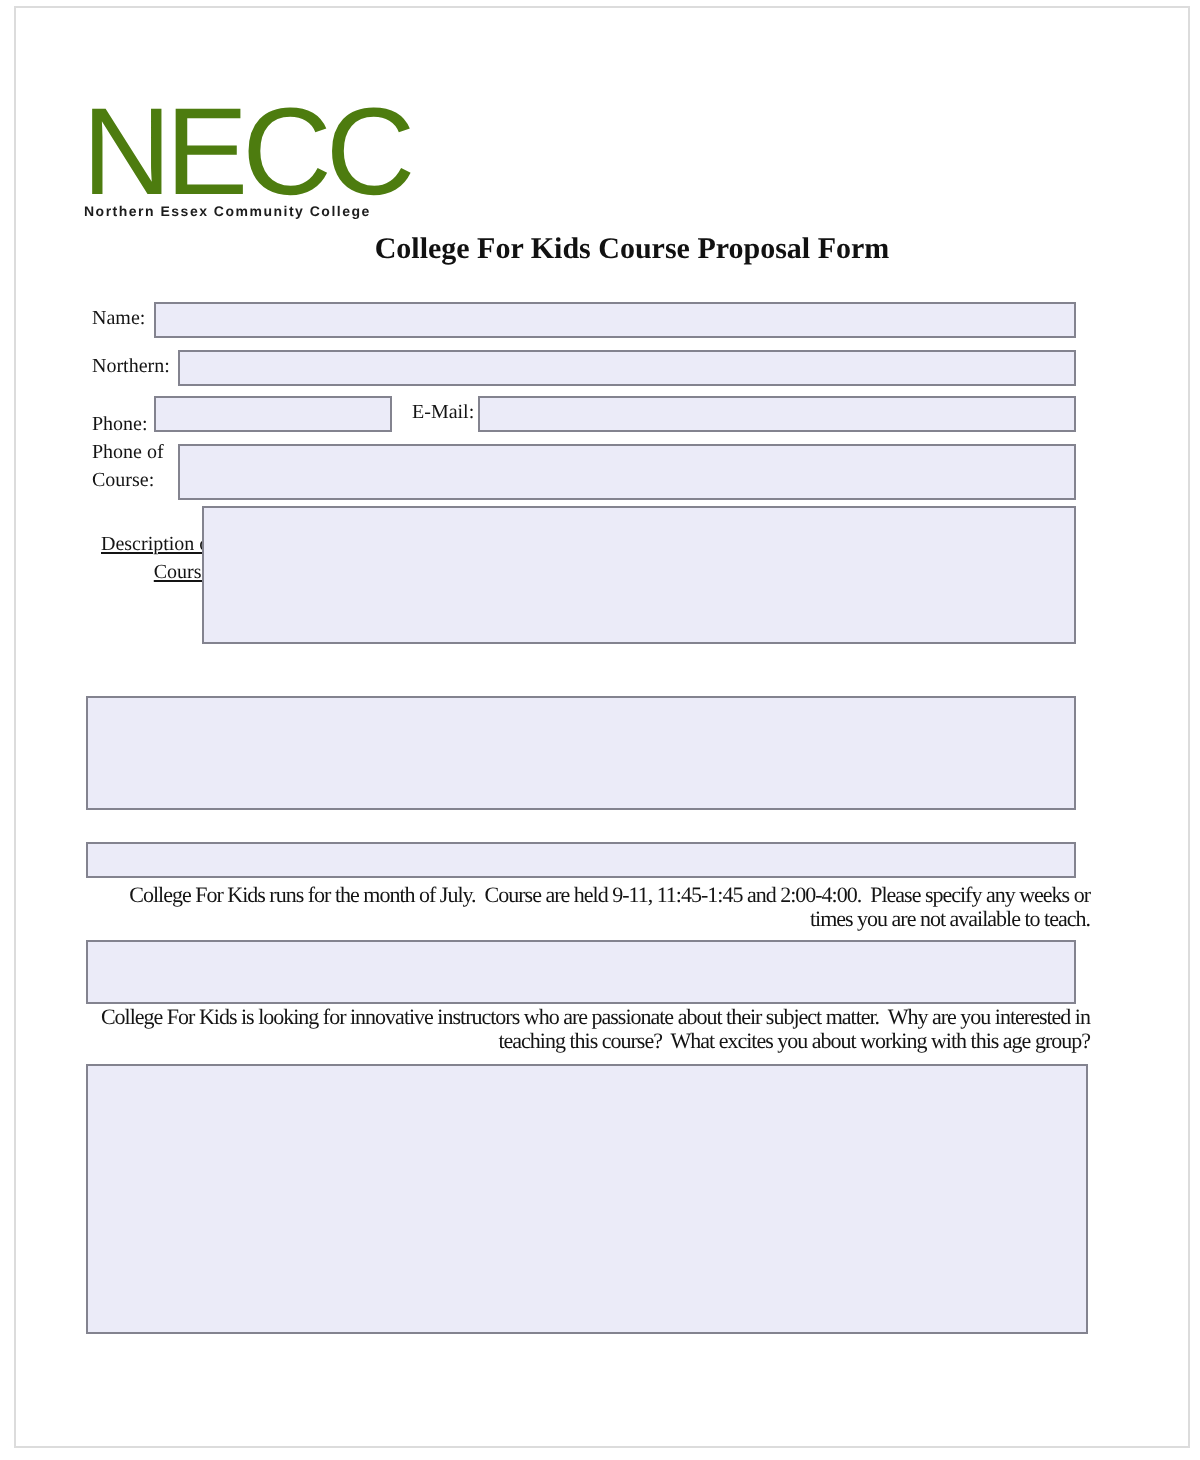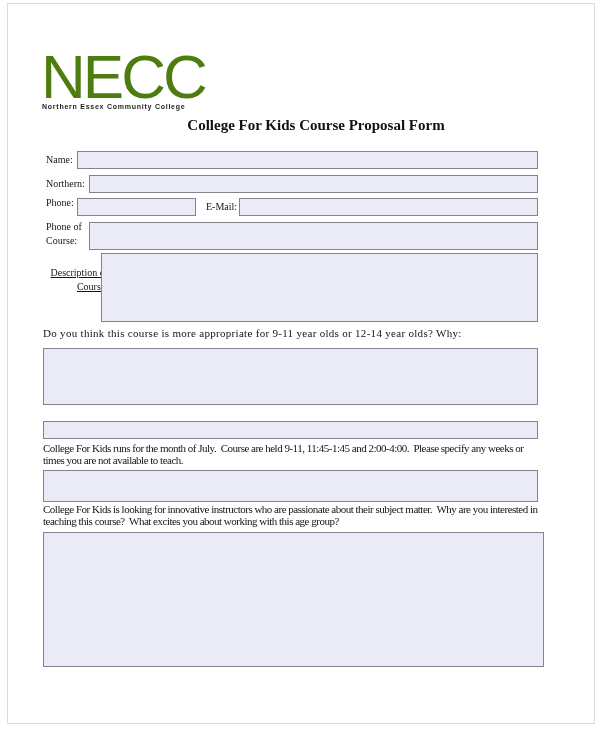--- a/index.html
+++ b/index.html
@@ -41,27 +41,27 @@
     position:absolute;box-sizing:border-box;
     background:var(--field-fill);border:1px solid var(--field-border);
     font-family:"Liberation Serif", serif;font-size:11px;color:var(--ink);
     padding:1px 3px;border-radius:0;outline:none;resize:none;display:block;
   }
   .prompt{
     position:absolute;font-size:11px;line-height:11.8px;color:var(--ink);
     white-space:pre-wrap;
   }
   .ls-wide{letter-spacing:0.3px;}
-  .ls-tight{letter-spacing:-0.5px;}
+  .ls-tight{letter-spacing:-0.5px;text-align:right;}
   
   #name-label{left:38px;top:149px;}
   #name-input{left:69px;top:147px;width:461px;height:18px;}
   #address-label{left:38px;top:173px;}
   #address-input{left:81px;top:171px;width:449px;height:18px;}
-  #phone-label{left:38px;top:192px;}
+  #phone-label{left:38px;top:202px;}
   #phone-input{left:69px;top:194px;width:119px;height:18px;}
   #email-label{left:198px;top:196px;}
   #email-input{left:231px;top:194px;width:299px;height:18px;}
   #course-name-label{left:38px;top:216px;width:50px;}
   #course-name-input{left:81px;top:218px;width:449px;height:28px;}
   #course-description-label{left:36px;top:262px;width:64px;text-align:right;text-decoration:underline;}
   #course-description-textarea{left:93px;top:249px;width:437px;height:69px;}
   #age-question-prompt{left:35px;top:324px;width:505px;}
   #age-question-textarea{left:35px;top:344px;width:495px;height:57px;}
   #software-prompt{left:35px;top:403px;width:505px;}
@@ -94,21 +94,20 @@
 
   <div class="lbl" id="email-label">E-Mail:</div>
   <input class="fld" id="email-input" type="text" value="" style="">
 
   <div class="lbl" id="course-name-label">Phone of Course:</div>
   <input class="fld" id="course-name-input" type="text" value="" style="">
 
   <div class="lbl" id="course-description-label">Description of Course:</div>
   <textarea class="fld" id="course-description-textarea" style=""></textarea>
 
-  <div class="prompt ls-wide" id="age-question-prompt">Do you think this course is more appropriate for 9-11 year olds or 12-14 year olds? Why:</div>
   <textarea class="fld" id="age-question-textarea" style=""></textarea>
 
   <input class="fld" id="software-input" type="text" value="" style="">
 
   <div class="prompt ls-tight" id="availability-prompt">College For Kids runs for the month of July.  Course are held 9-11, 11:45-1:45 and 2:00-4:00.  Please specify any weeks or times you are not available to teach.</div>
   <textarea class="fld" id="availability-textarea" style=""></textarea>
 
   <div class="prompt ls-tight" id="motivation-prompt">College For Kids is looking for innovative instructors who are passionate about their subject matter.  Why are you interested in teaching this course?  What excites you about working with this age group?</div>
   <textarea class="fld" id="motivation-textarea" style=""></textarea>
 

